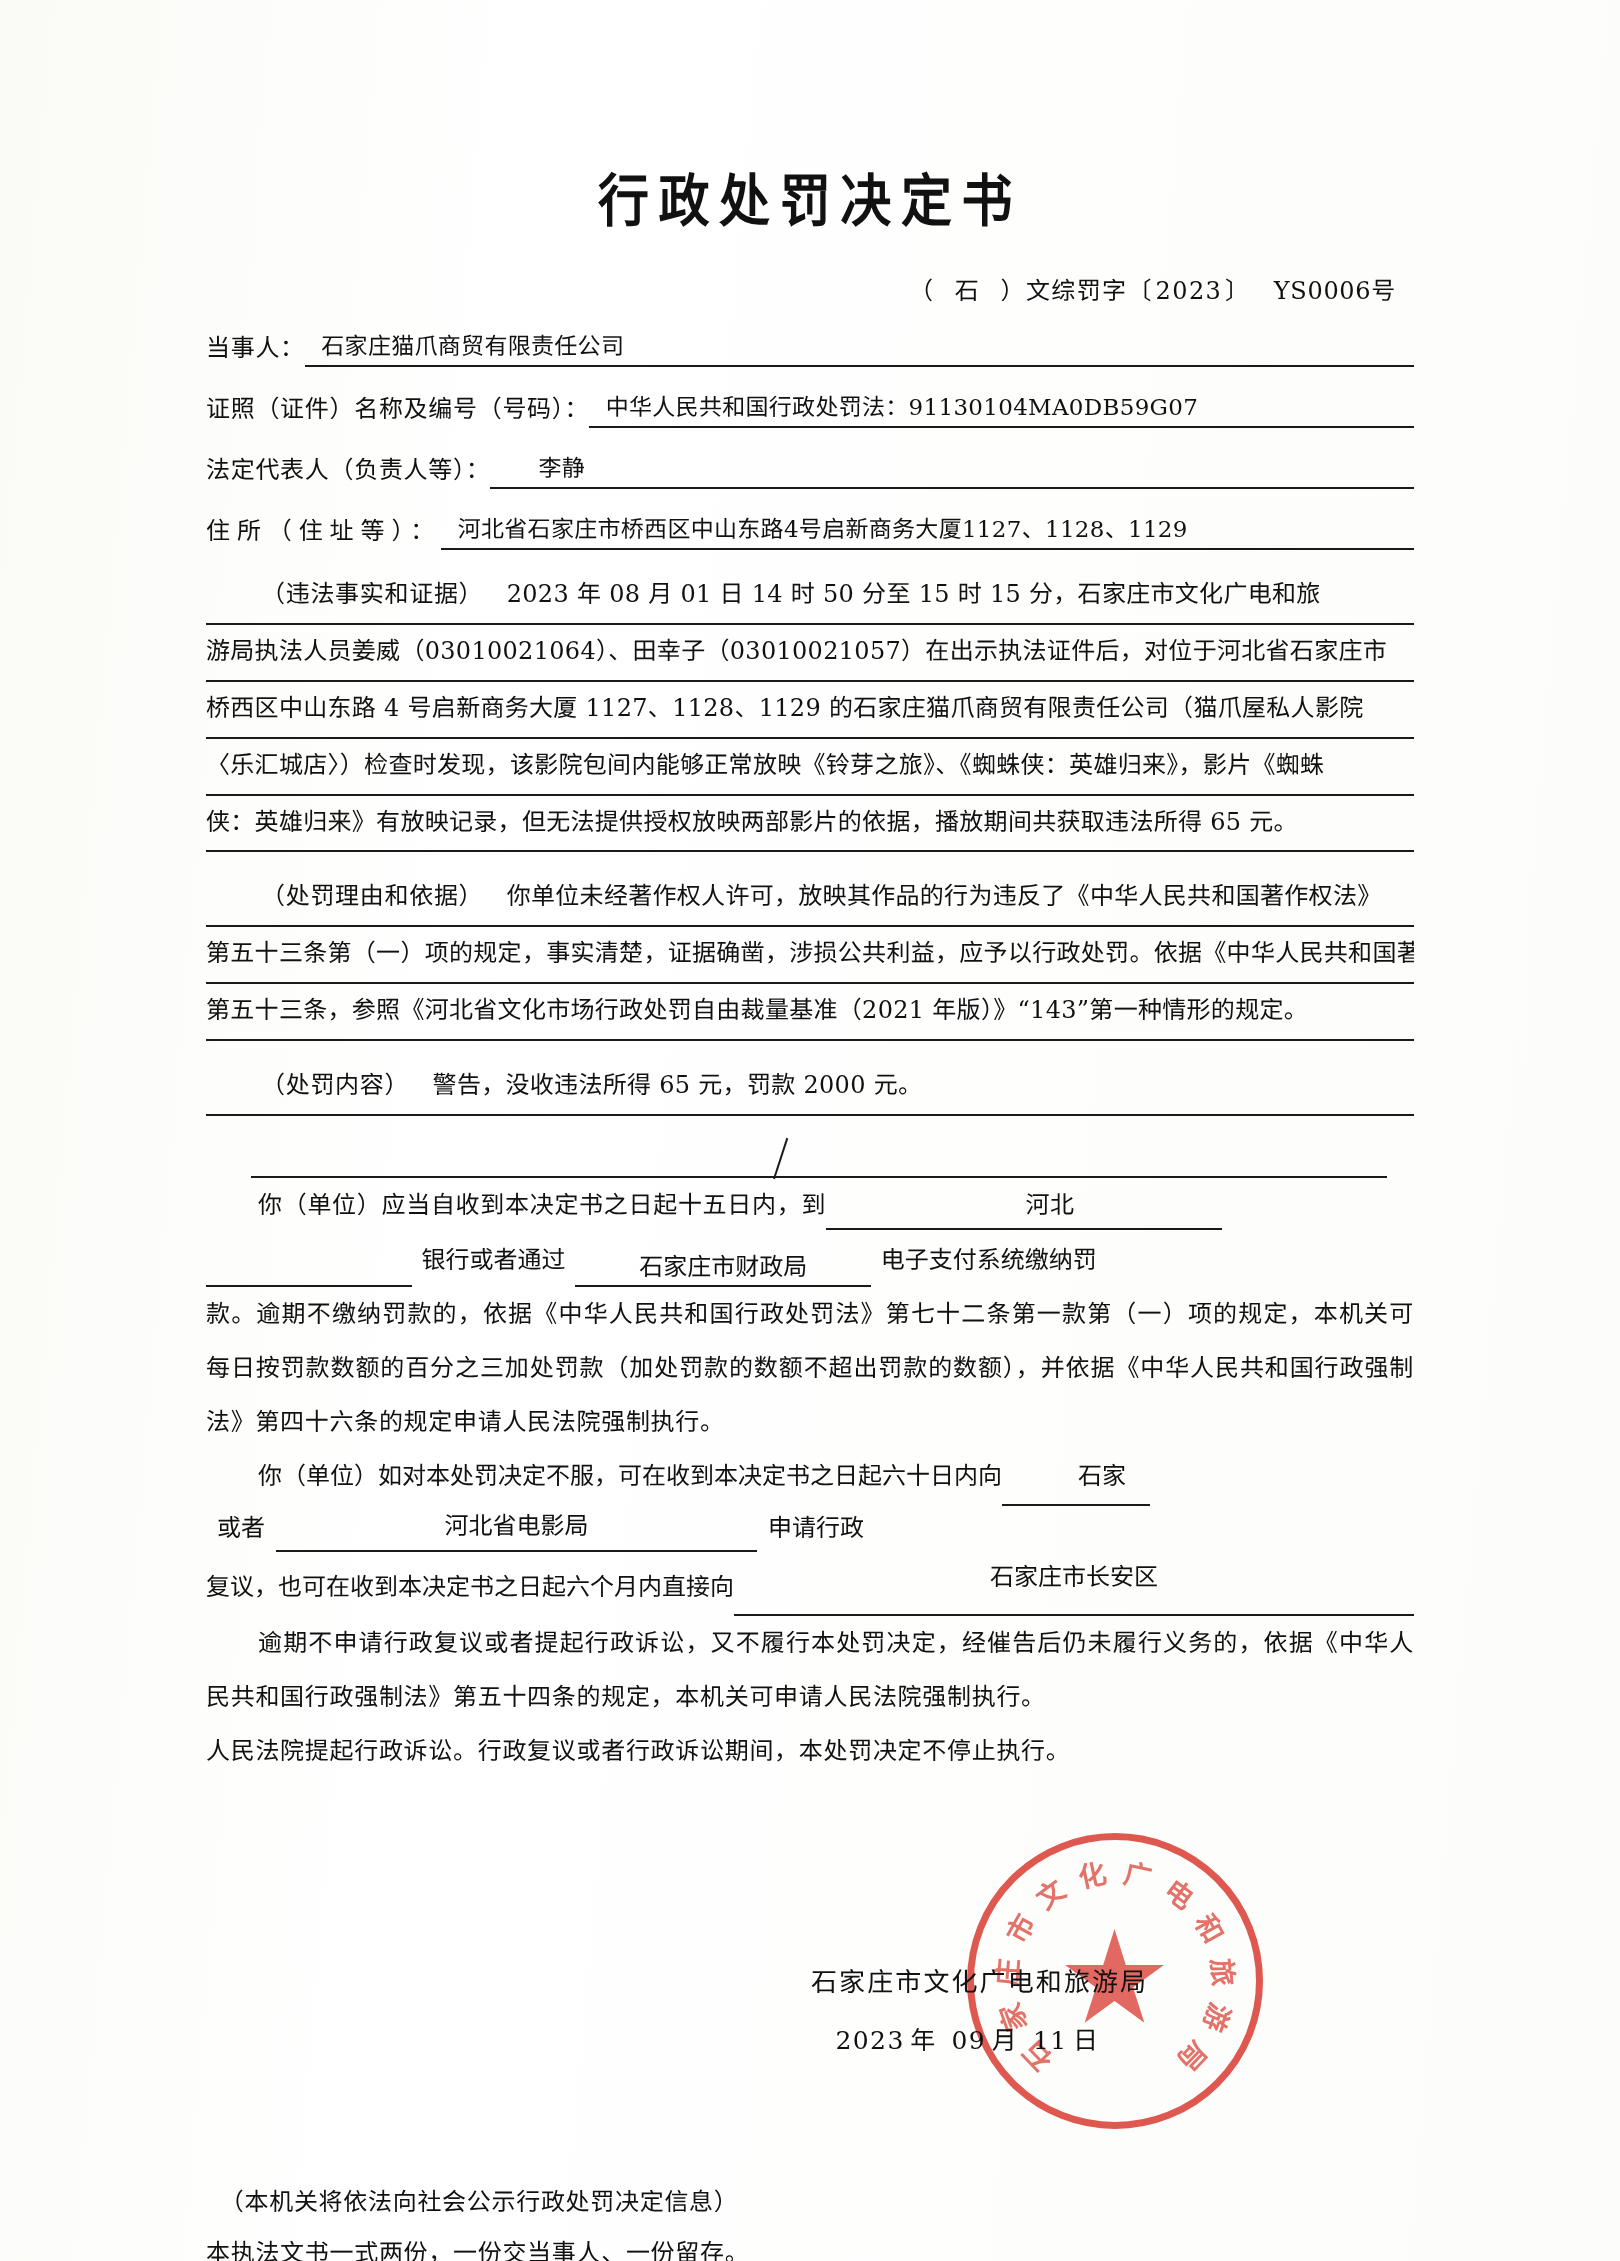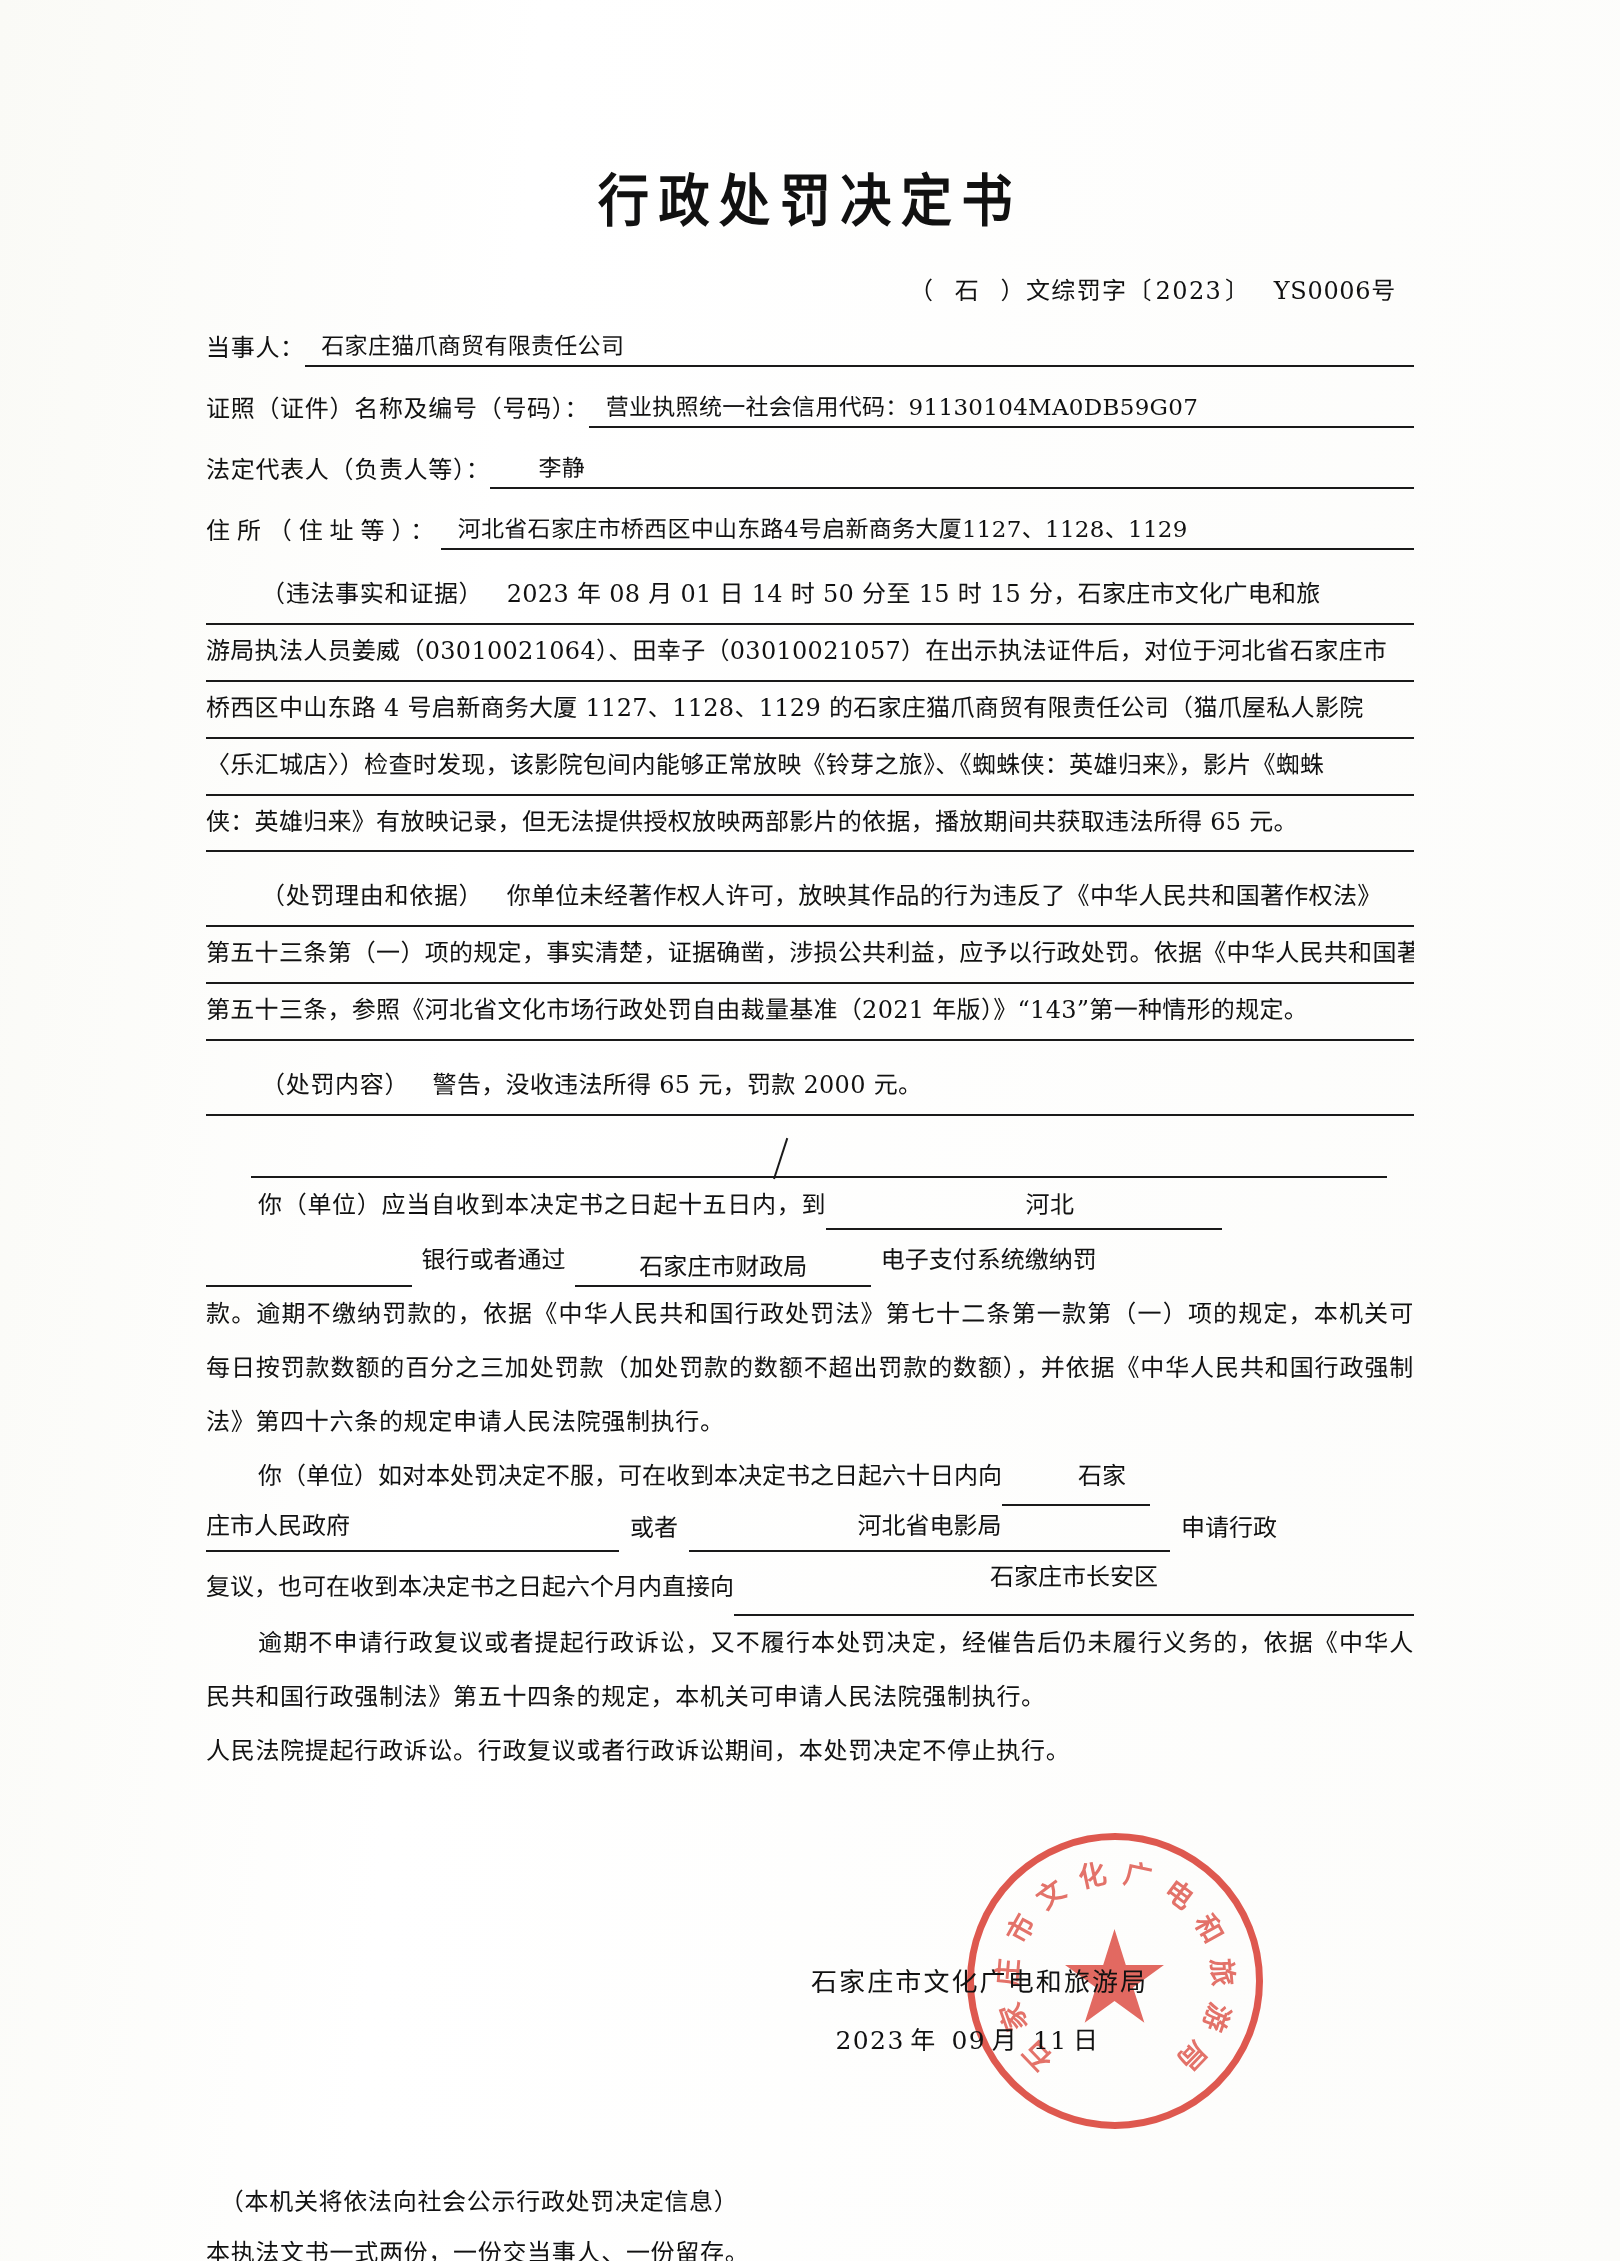--- a/index.html
+++ b/index.html
@@ -314,21 +314,21 @@
       <span>（</span><span class="paren-slot">石</span><span>）</span><span>文综罚字</span><span>〔</span><span class="year-slot">2023</span><span>〕</span><span class="serial">YS0006号</span>
     </div>
 
     <div class="field-row">
       <span class="field-label">当事人：</span>
       <span class="field-value">石家庄猫爪商贸有限责任公司</span>
     </div>
 
     <div class="field-row">
       <span class="field-label">证照（证件）名称及编号（号码）：</span>
-      <span class="field-value">营业执照统一社会信用代码：91130104MA0DB59G07</span>
+      <span class="field-value">中华人民共和国行政处罚法：91130104MA0DB59G07</span>
     </div>
 
     <div class="field-row">
       <span class="field-label">法定代表人（负责人等）：</span>
       <span class="field-value center-ish">李静</span>
     </div>
 
     <div class="field-row">
       <span class="field-label spread-4">住所（住址等）：</span>
       <span class="field-value">河北省石家庄市桥西区中山东路4号启新商务大厦1127、1128、1129</span>
@@ -367,21 +367,20 @@
       <span class="txt">电子支付系统缴纳罚</span>
     </div>
 
     <div class="para">款。逾期不缴纳罚款的，依据《中华人民共和国行政处罚法》第七十二条第一款第（一）项的规定，本机关可每日按罚款数额的百分之三加处罚款（加处罚款的数额不超出罚款的数额），并依据《中华人民共和国行政强制法》第四十六条的规定申请人民法院强制执行。</div>
 
     <div class="recon-wrap">
       <div class="recon-row1">
         <span>你（单位）如对本处罚决定不服，可在收到本决定书之日起六十日内向</span><span class="tail-blank">石家</span>
       </div>
       <div class="recon-row2">
-        <span class="b-left">庄市人民政府</span>
         <span class="lbl">或者</span>
         <span class="b-right">河北省电影局</span>
         <span class="lbl">申请行政</span>
       </div>
       <div class="recon-row3">
         <span class="lbl">复议，也可在收到本决定书之日起六个月内直接向</span>
         <span class="court-blank">石家庄市长安区</span>
       </div>
       <div class="para indent">逾期不申请行政复议或者提起行政诉讼，又不履行本处罚决定，经催告后仍未履行义务的，依据《中华人民共和国行政强制法》第五十四条的规定，本机关可申请人民法院强制执行。</div>
       <div class="para">人民法院提起行政诉讼。行政复议或者行政诉讼期间，本处罚决定不停止执行。</div>

